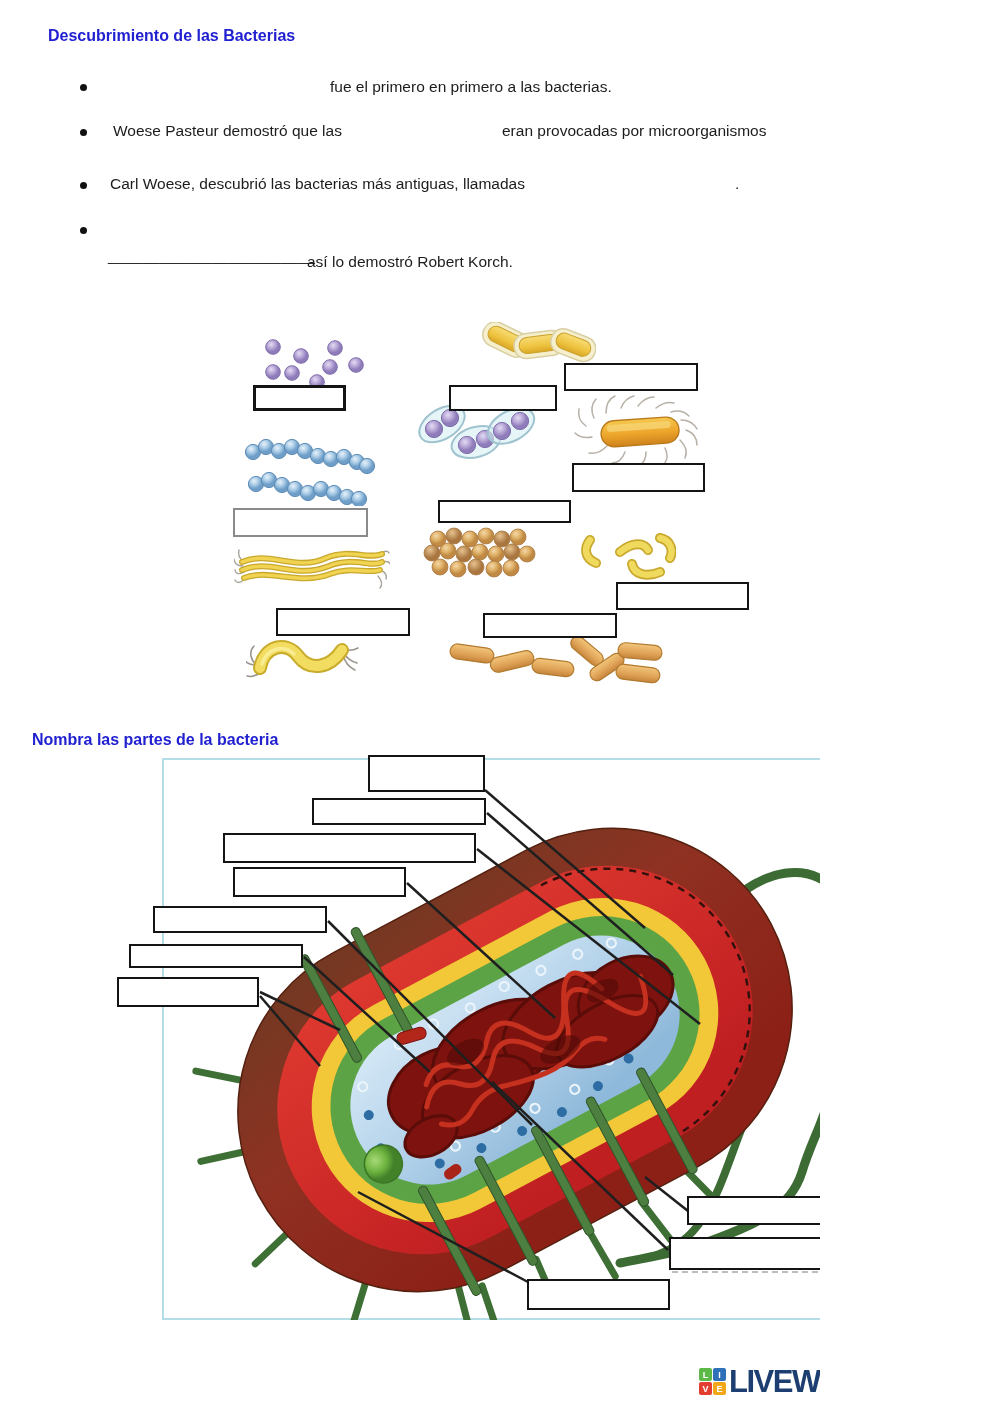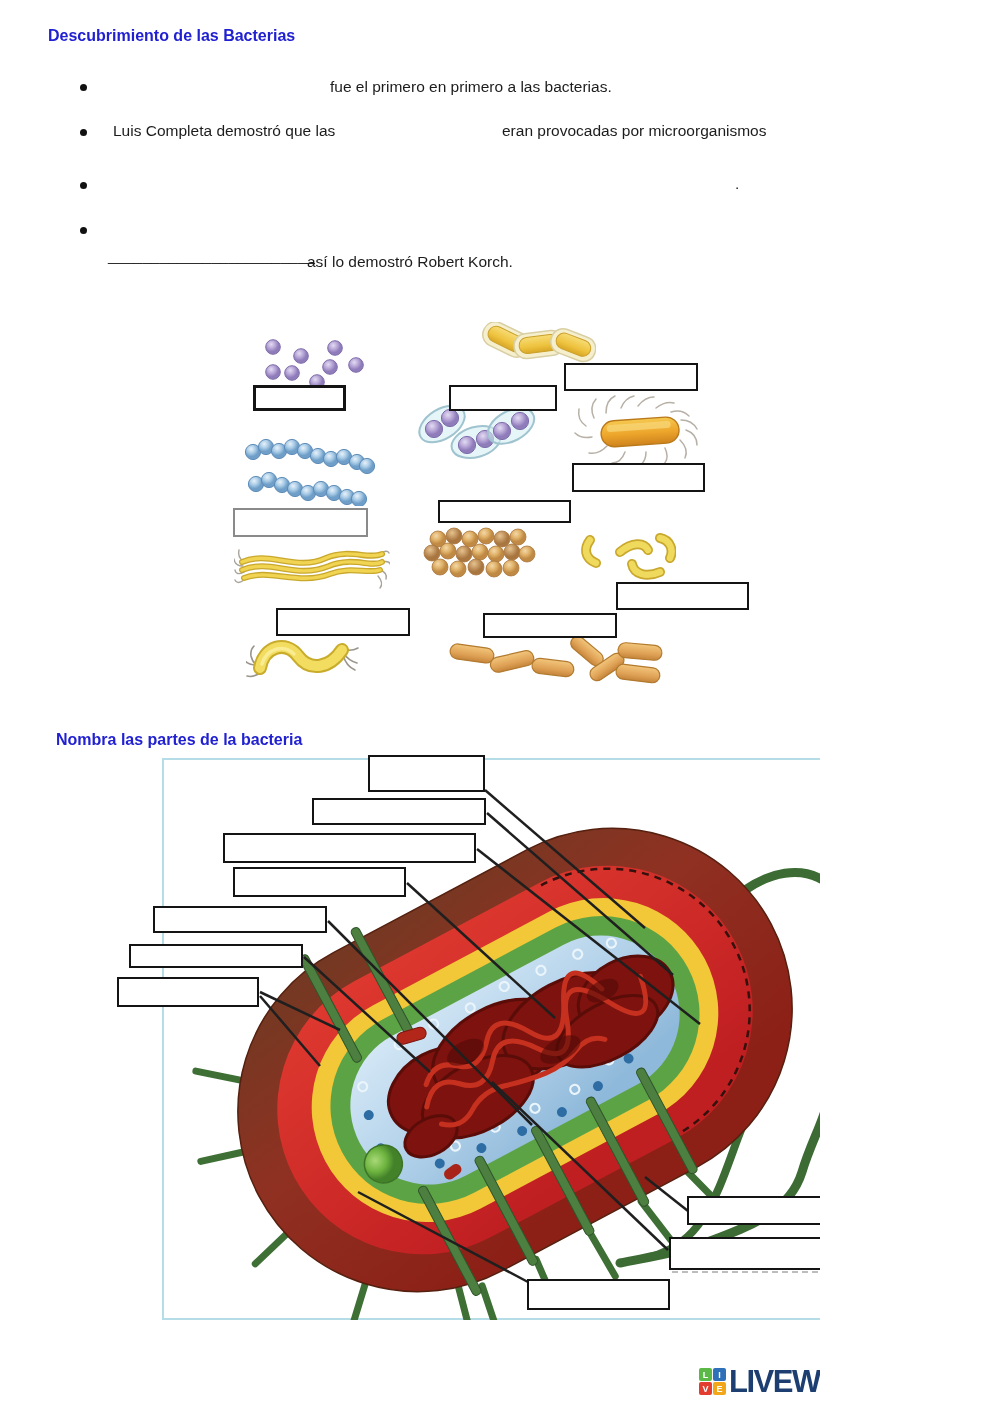--- a/index.html
+++ b/index.html
@@ -26,24 +26,25 @@
 <body>
 
 <div id="page">
 
   <div class="h" style="left:48px;top:27px">Descubrimiento de las Bacterias</div>
 
   <div class="dot" style="left:80px;top:84px"></div>
   <div class="t" style="left:330px;top:78px">fue el primero en primero a las bacterias.</div>
 
   <div class="dot" style="left:80px;top:129px"></div>
-  <div class="t" style="left:113px;top:122px">Luis Completa demostró que las</div>
+  <div class="t" style="left:113px;top:122px">Woese Pasteur demostró que las</div>
   <div class="t" style="left:502px;top:122px">eran provocadas por microorganismos</div>
 
   <div class="dot" style="left:80px;top:182px"></div>
+  <div class="t" style="left:110px;top:175px">Carl Woese, descubrió las bacterias más antiguas, llamadas</div>
   <div class="t" style="left:735px;top:175px">.</div>
 
   <div class="dot" style="left:80px;top:227px"></div>
   <div class="t" style="left:108px;top:247px">________________________</div>
   <div class="t" style="left:307px;top:253px">así lo demostró Robert Korch.</div>
 
 
   <svg class="fig" style="left:252px;top:336px" width="120" height="56">
     <defs>
         <radialGradient id="gPur" cx="38%" cy="32%">
@@ -272,21 +273,21 @@
   <div class="abox b3" style="left:253px;top:385px;width:93px;height:26px"></div>
   <div class="abox" style="left:564px;top:363px;width:134px;height:28px"></div>
   <div class="abox" style="left:449px;top:385px;width:108px;height:26px"></div>
   <div class="abox" style="left:572px;top:463px;width:133px;height:29px"></div>
   <div class="abox gray" style="left:233px;top:508px;width:135px;height:29px"></div>
   <div class="abox" style="left:438px;top:500px;width:133px;height:23px"></div>
   <div class="abox" style="left:616px;top:582px;width:133px;height:28px"></div>
   <div class="abox" style="left:276px;top:608px;width:134px;height:28px"></div>
   <div class="abox" style="left:483px;top:613px;width:134px;height:25px"></div>
 
-  <div class="h" style="left:56px;top:731px">Nombra las partes de la bacteria</div>
+  <div class="h" style="left:32px;top:731px">Nombra las partes de la bacteria</div>
 
   <div id="diagram-frame"></div>
 
   <svg id="diagram-svg" width="766" height="562" viewBox="162 758 766 562">
     <defs>
       <linearGradient id="gMar" x1="0" y1="0" x2="0.3" y2="1">
           <stop offset="0%" stop-color="#6e3a22"></stop>
           <stop offset="45%" stop-color="#8f3122"></stop>
           <stop offset="100%" stop-color="#8c1f16"></stop>
         </linearGradient>

